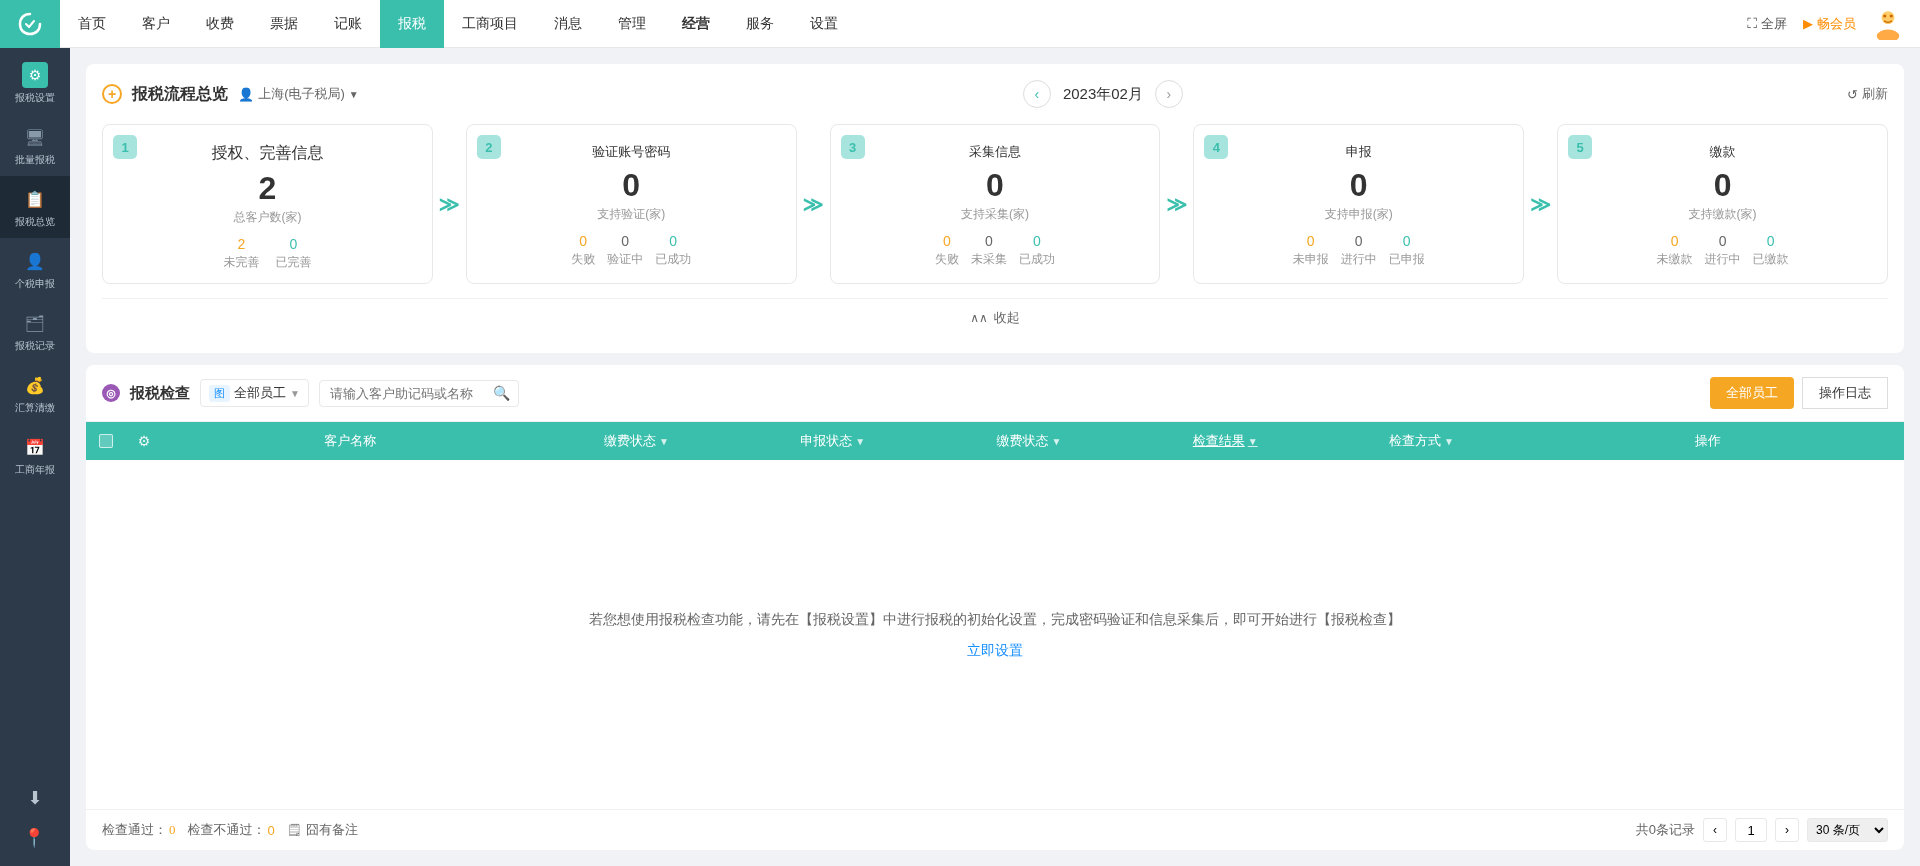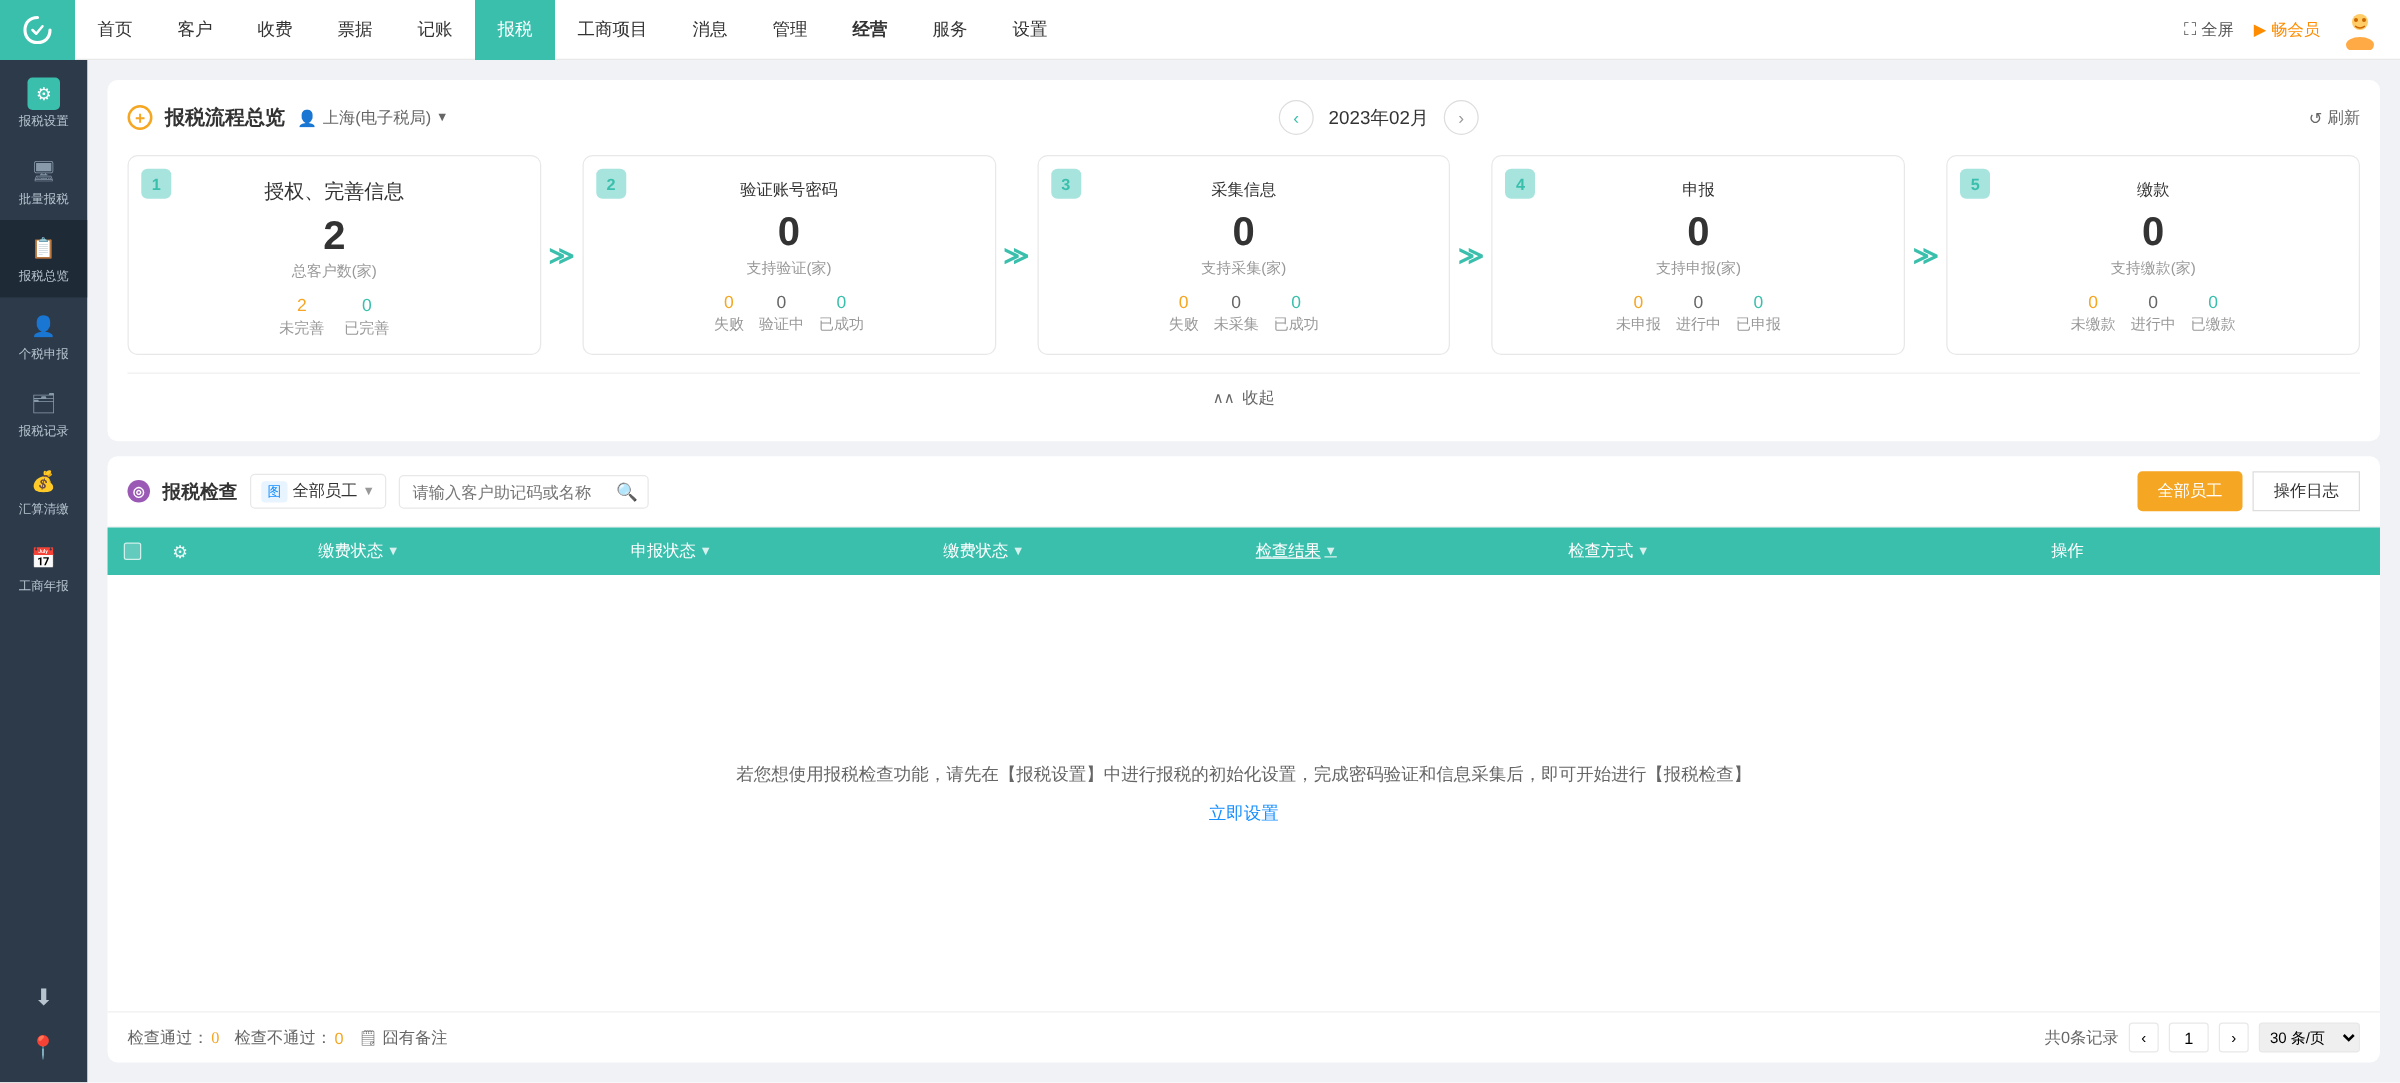--- a/index.html
+++ b/index.html
@@ -249,20 +249,21 @@
         </div>
       </div>
 
       <div style="background:#3bbfad; display:flex; color:#fff; font-size:13px; flex-shrink:0;">
         <div style="width:40px; display:flex; align-items:center; justify-content:center; padding:10px;">
           <div style="width:14px; height:14px; border:1px solid rgba(255,255,255,0.7); border-radius:2px; background:rgba(255,255,255,0.2);"></div>
         </div>
         <div style="width:36px; display:flex; align-items:center; justify-content:center; padding:10px;">
           <span style="color:rgba(255,255,255,0.9); font-size:14px;">⚙</span>
         </div>
+        <div style="flex:2; padding:10px 8px; text-align:center; display:flex; align-items:center; justify-content:center;">客户名称</div>
         <div style="flex:1; padding:10px 8px; text-align:center; display:flex; align-items:center; justify-content:center; gap:3px; cursor:pointer;">
           <span>缴费状态</span>
           <span style="font-size:10px; opacity:0.8;">▼</span>
         </div>
         <div style="flex:1; padding:10px 8px; text-align:center; display:flex; align-items:center; justify-content:center; gap:3px; cursor:pointer;">
           <span>申报状态</span>
           <span style="font-size:10px; opacity:0.8;">▼</span>
         </div>
         <div style="flex:1; padding:10px 8px; text-align:center; display:flex; align-items:center; justify-content:center; gap:3px; cursor:pointer;">
           <span>缴费状态</span>

